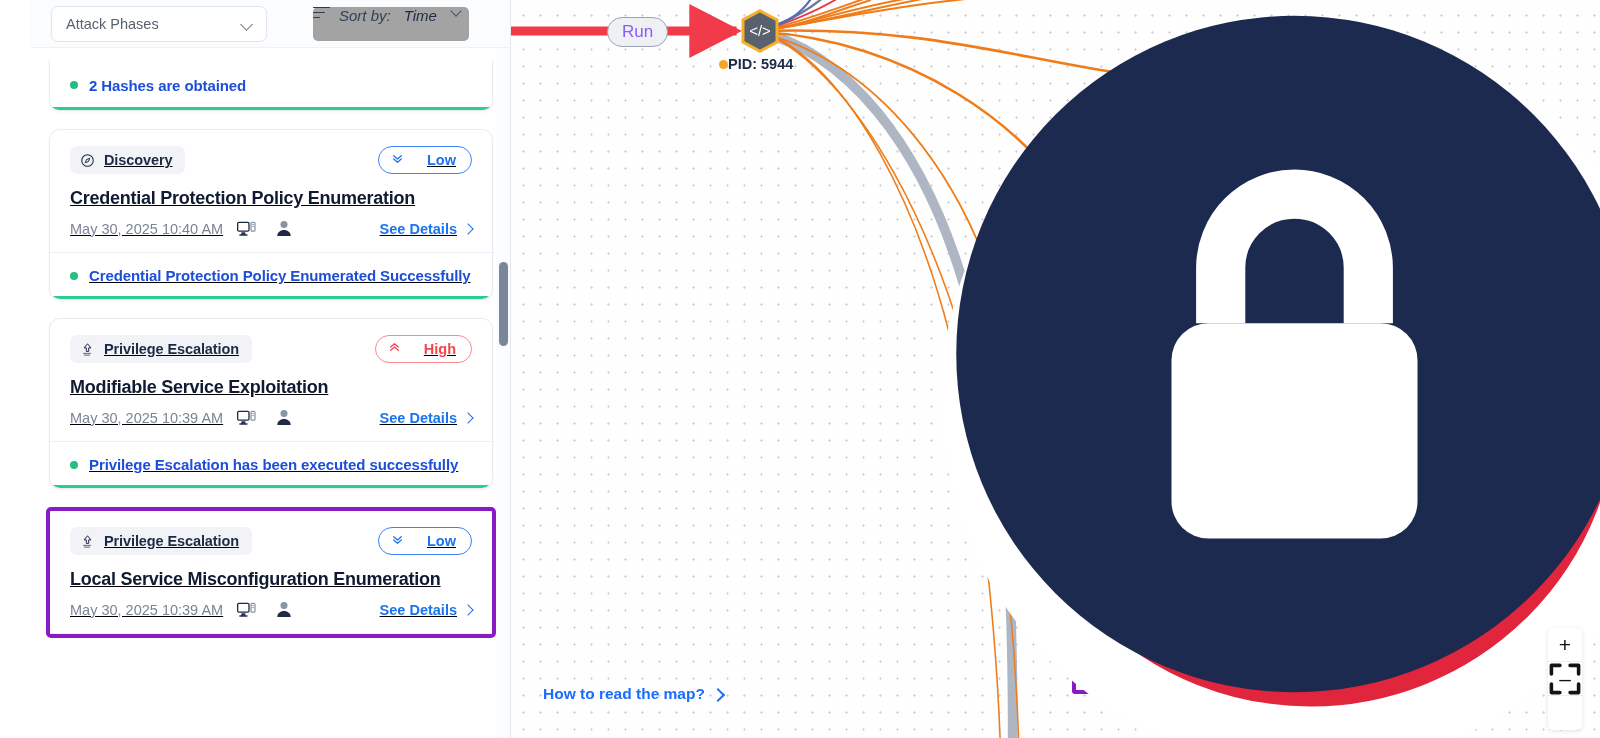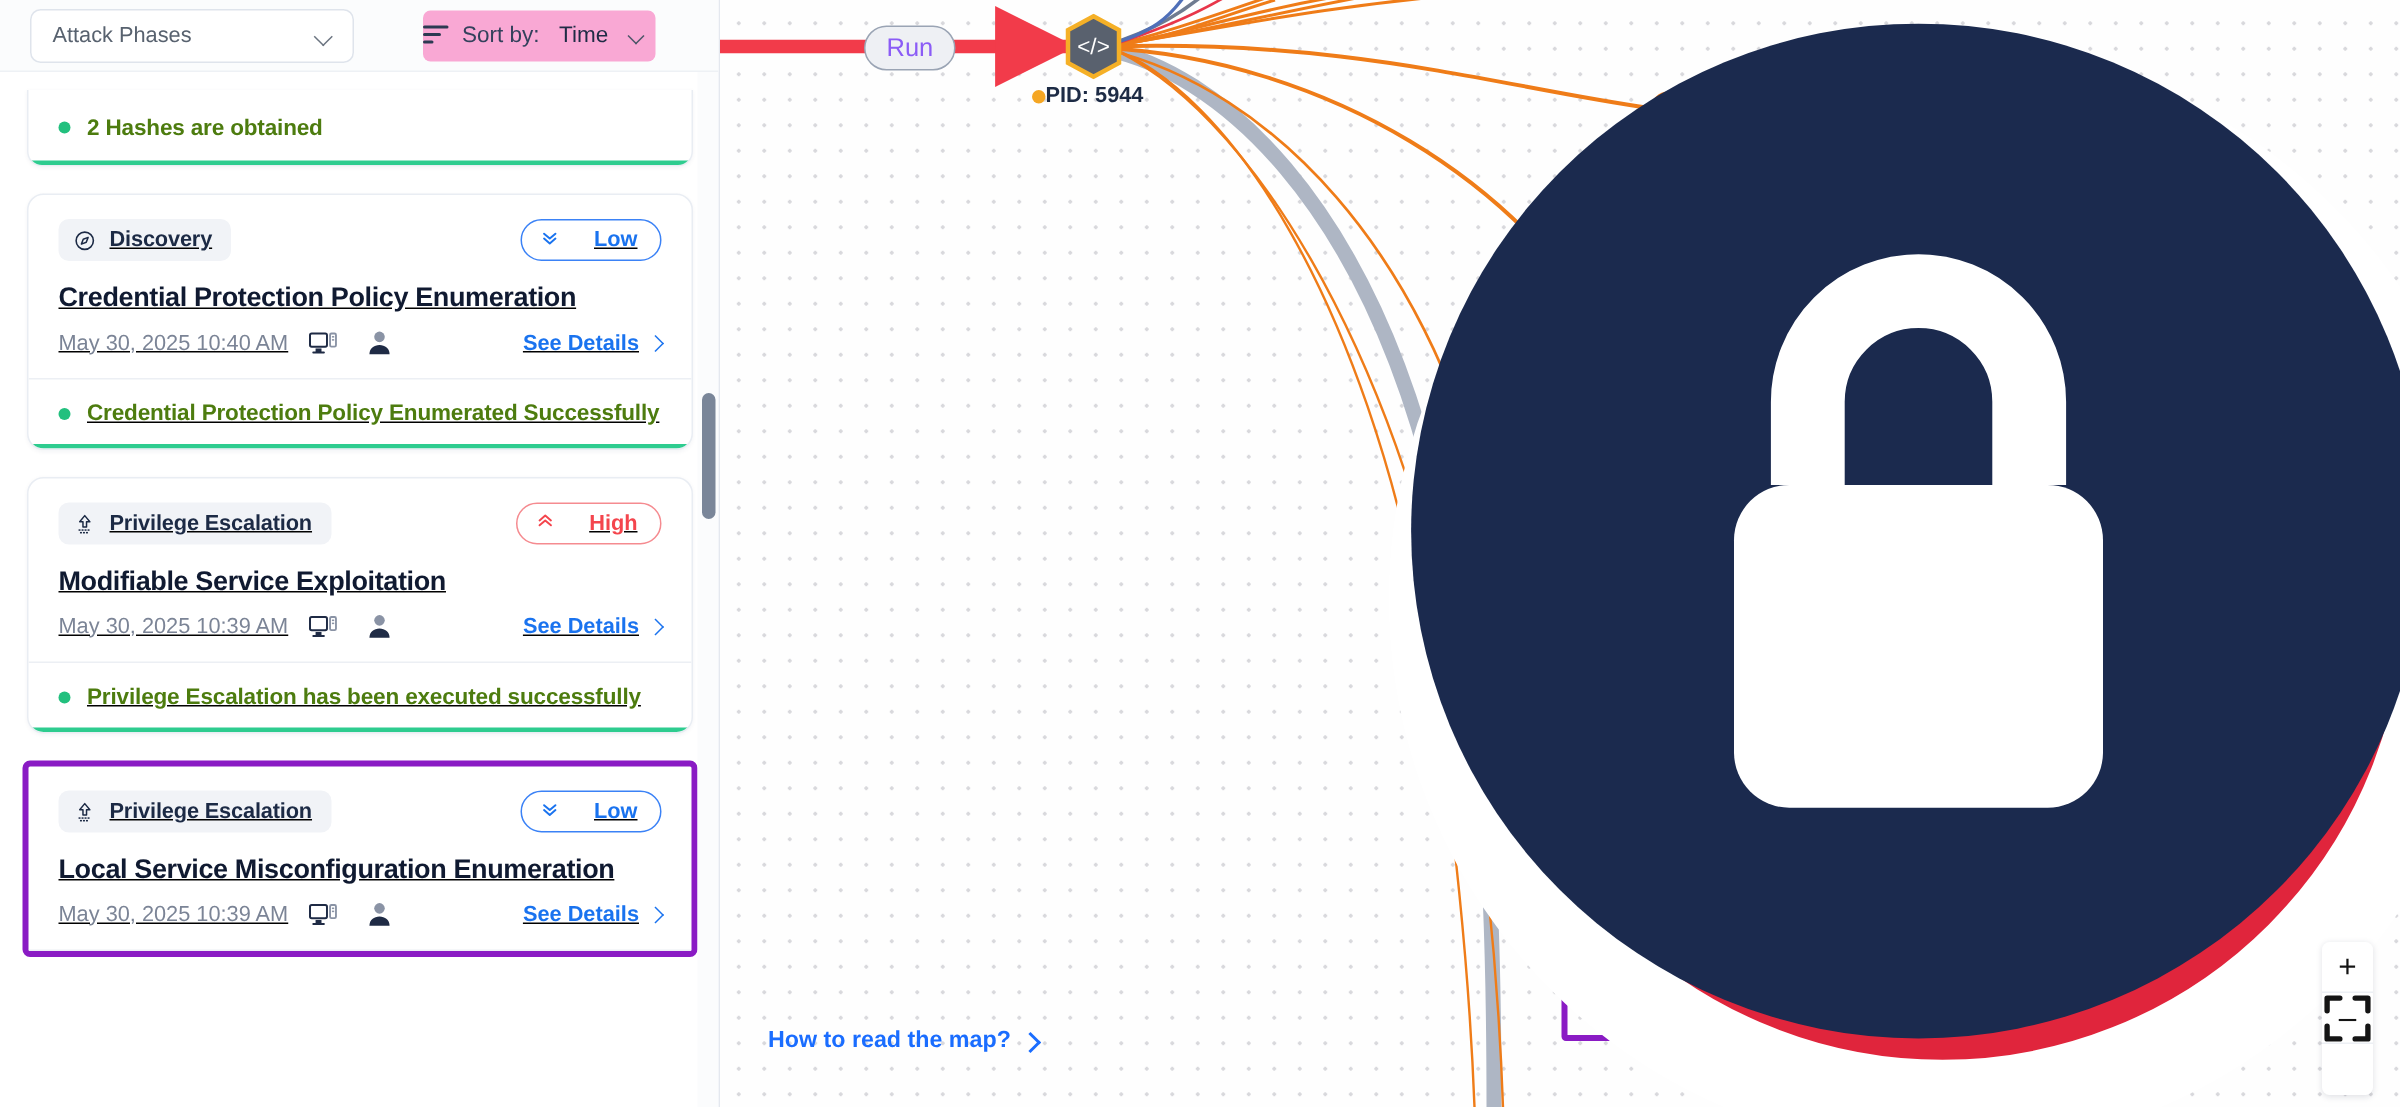--- a/index.html
+++ b/index.html
@@ -2,21 +2,21 @@
 <html><head>
 <meta charset="utf-8">
 <style>
   * { box-sizing: border-box; margin: 0; padding: 0; }
   html, body {
     width: 1600px; height: 738px;
     font-family: "Liberation Sans", sans-serif;
     background: #ffffff;
     overflow: hidden;
   }
-  #app { position: relative; width: 1600px; height: 738px; display: flex; }
+  #app { position: relative; width: 1600px; height: 738px; display: flex; padding-left: 31px; }
 
   
   .left-panel {
     position: relative;
     width: 480px; height: 738px;
     background: #ffffff;
     border-right: 1px solid #e4e8ef;
     overflow: hidden;
     flex: 0 0 480px;
   }
@@ -41,23 +41,23 @@
   .chev {
     width: 13px; height: 8px; position: relative; display: inline-block;
   }
   .chev::before {
     content: ""; position: absolute; left: 1px; top: 0px;
     width: 8px; height: 8px;
     border-left: 1.8px solid #6b7480; border-bottom: 1.8px solid #6b7480;
     transform: rotate(-45deg);
   }
   .sortgroup {
-    display: flex; align-items: center; gap: 9px;
+    display: flex; align-items: flex-start; gap: 9px;
     margin-left: 46px; cursor: pointer;
-    background: #f9a8d4; height: 34px; padding: 0 6px 0 0; border-radius: 5px;
+    background: #a3a3a3; height: 34px; padding: 0 6px 0 0; border-radius: 5px; font-style: italic;
   }
   .sort-icon { width: 17px; height: 13px; position: relative; display: inline-block; }
   .sort-icon i {
     position: absolute; left: 0; height: 1.9px; background: #2c3a52; border-radius: 2px; display:block;
   }
   .sort-icon i:nth-child(1) { top: 0px; width: 17px; }
   .sort-icon i:nth-child(2) { top: 5px; width: 12px; }
   .sort-icon i:nth-child(3) { top: 10px; width: 7px; }
   .sort-label { font-size: 15px; color: #33415c; }
   .sort-value { font-size: 15px; color: #1f2b45; margin-left: 4px; }
@@ -83,21 +83,21 @@
     border-radius: 0 0 10px 10px;
     box-shadow: 0 1px 3px rgba(25,40,70,.05);
     position: relative; overflow: hidden;
     height: 51px;
   }
   .outcome {
     display: flex; align-items: center; gap: 11px;
     padding: 0 20px; height: 100%;
   }
   .dot-green { width: 8px; height: 8px; border-radius: 50%; background: #22c07e; flex: 0 0 8px; }
-  .outcome-text { font-size: 15px; color: #4d7c0f; font-weight: 600; letter-spacing: -.1px; }
+  .outcome-text { font-size: 15px; color: #1d4ed8; font-weight: 600; letter-spacing: -.1px; }
   .greenbar { position: absolute; left: 0; bottom: 0; width: 100%; height: 3.5px; background: #2ecc8f; }
 
   .card {
     margin: 18px 18px 0 18px;
     background: #ffffff;
     border: 1px solid #e9edf3;
     border-radius: 11px;
     box-shadow: 0 1px 3px rgba(25,40,70,.05);
     position: relative; overflow: hidden; text-decoration: underline;
   }

